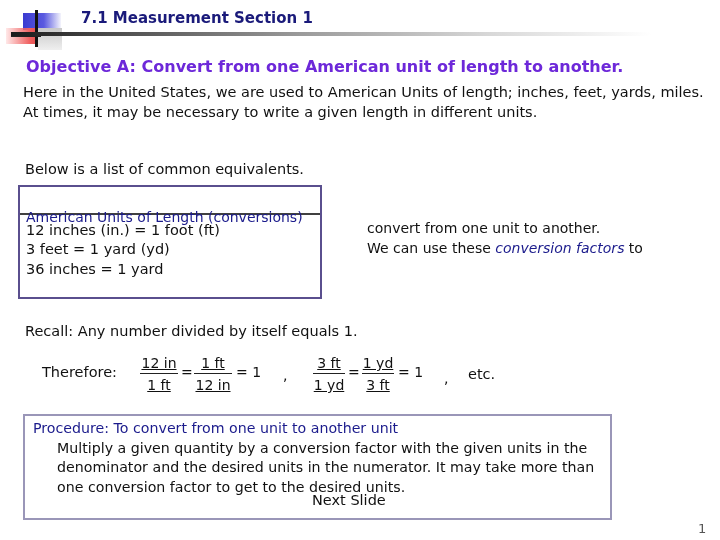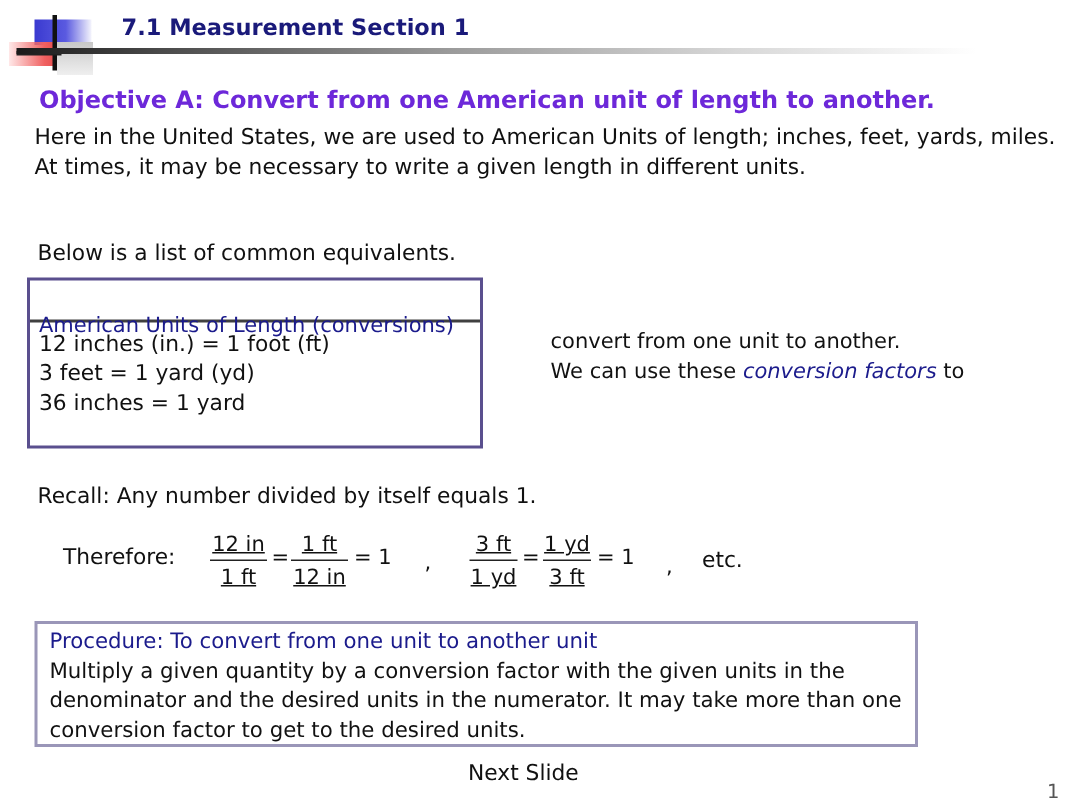--- a/index.html
+++ b/index.html
@@ -43,27 +43,27 @@
 
   .recall { left: 25px; top: 323px; font-size: 14.5px; white-space: nowrap; }
 
   .therefore { left: 42px; top: 364px; font-size: 14.5px; white-space: nowrap; }
   .frac { position: absolute; text-align: center; font-size: 14px; text-decoration: underline; }
   .frac .num { display:block; line-height: 18px; white-space: nowrap; }
   .frac .bar { display:block; height: 1px; background: #222; margin: 1px 0 2px 0; }
   .frac .den { display:block; line-height: 18px; white-space: nowrap; }
   .op { position: absolute; font-size: 14px; white-space: nowrap; }
 
-  .procedure { left: 23px; top: 414px; width: 589px; height: 84px;
+  .procedure { left: 23px; top: 414px; width: 589px; height: 106px;
     border: 2px solid #9a96b8; box-sizing: border-box; padding: 3px 0 16px 8px;
     font-size: 14.2px; line-height: 19.7px; }
   .procedure .ptitle { color: #1b1b8c; white-space: nowrap; }
-  .procedure .pbody { white-space: normal; }
+  .procedure .pbody { white-space: normal; margin-left: 24px; }
 
-  .next { left: 312px; top: 508px; font-size: 14.5px; white-space: nowrap; cursor: pointer; }
+  .next { left: 312px; top: 492px; font-size: 14.5px; white-space: nowrap; cursor: pointer; }
   .pagenum { left: 698px; top: 521px; font-size: 13px; color: #555; }
 </style>
 </head>
 <body>
 
 <div class="abs logo">
   <div class="blue"></div>
   <div class="red"></div>
   <div class="grey"></div>
   <div class="vline"></div>

